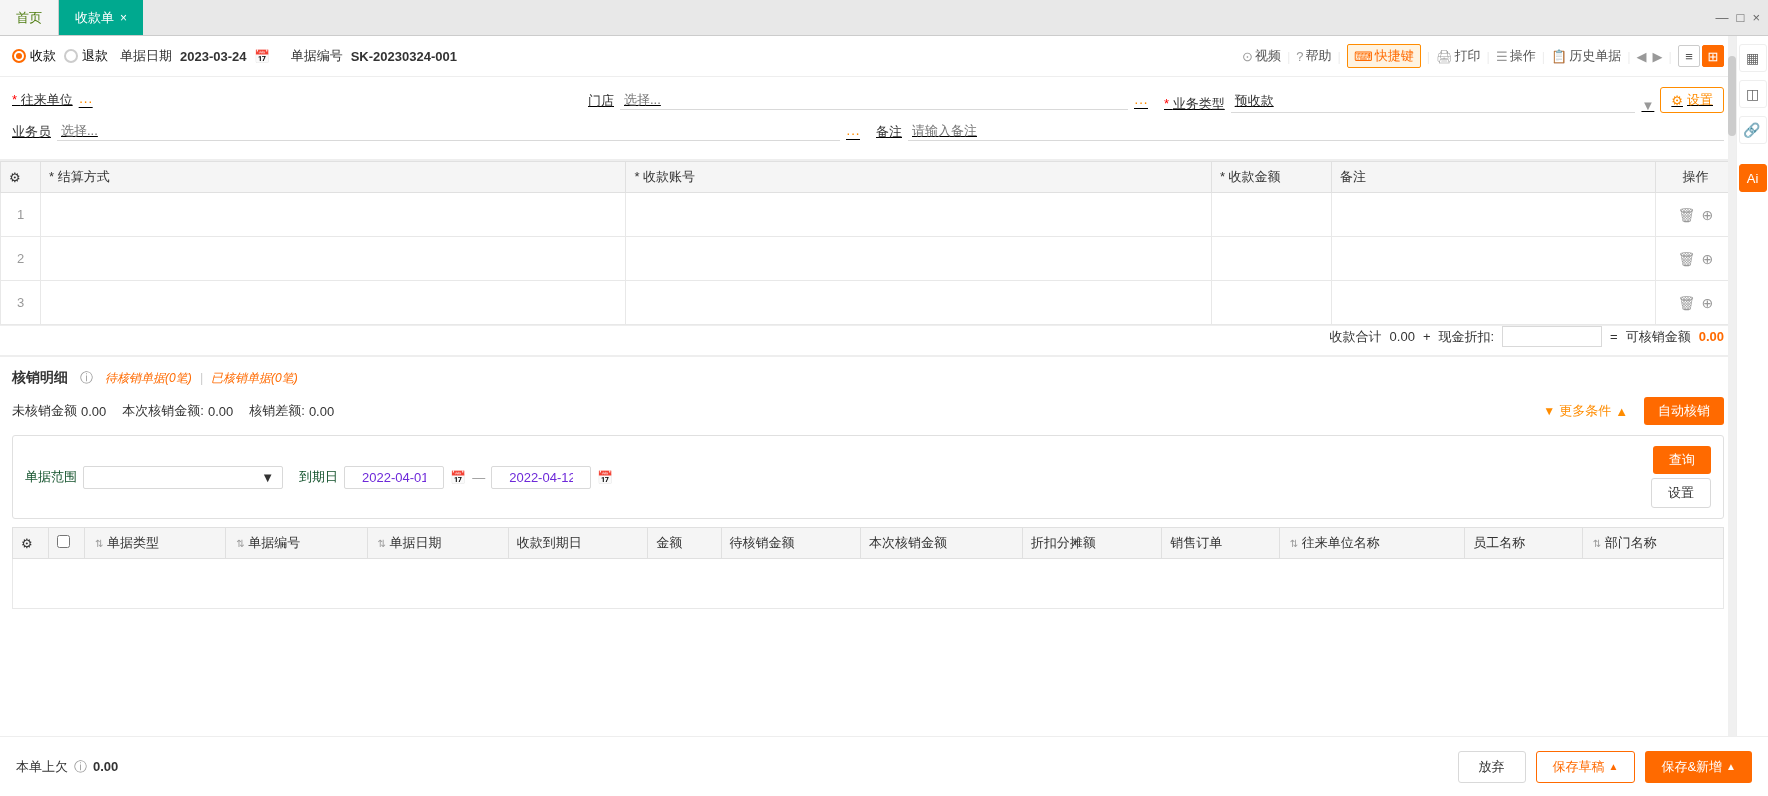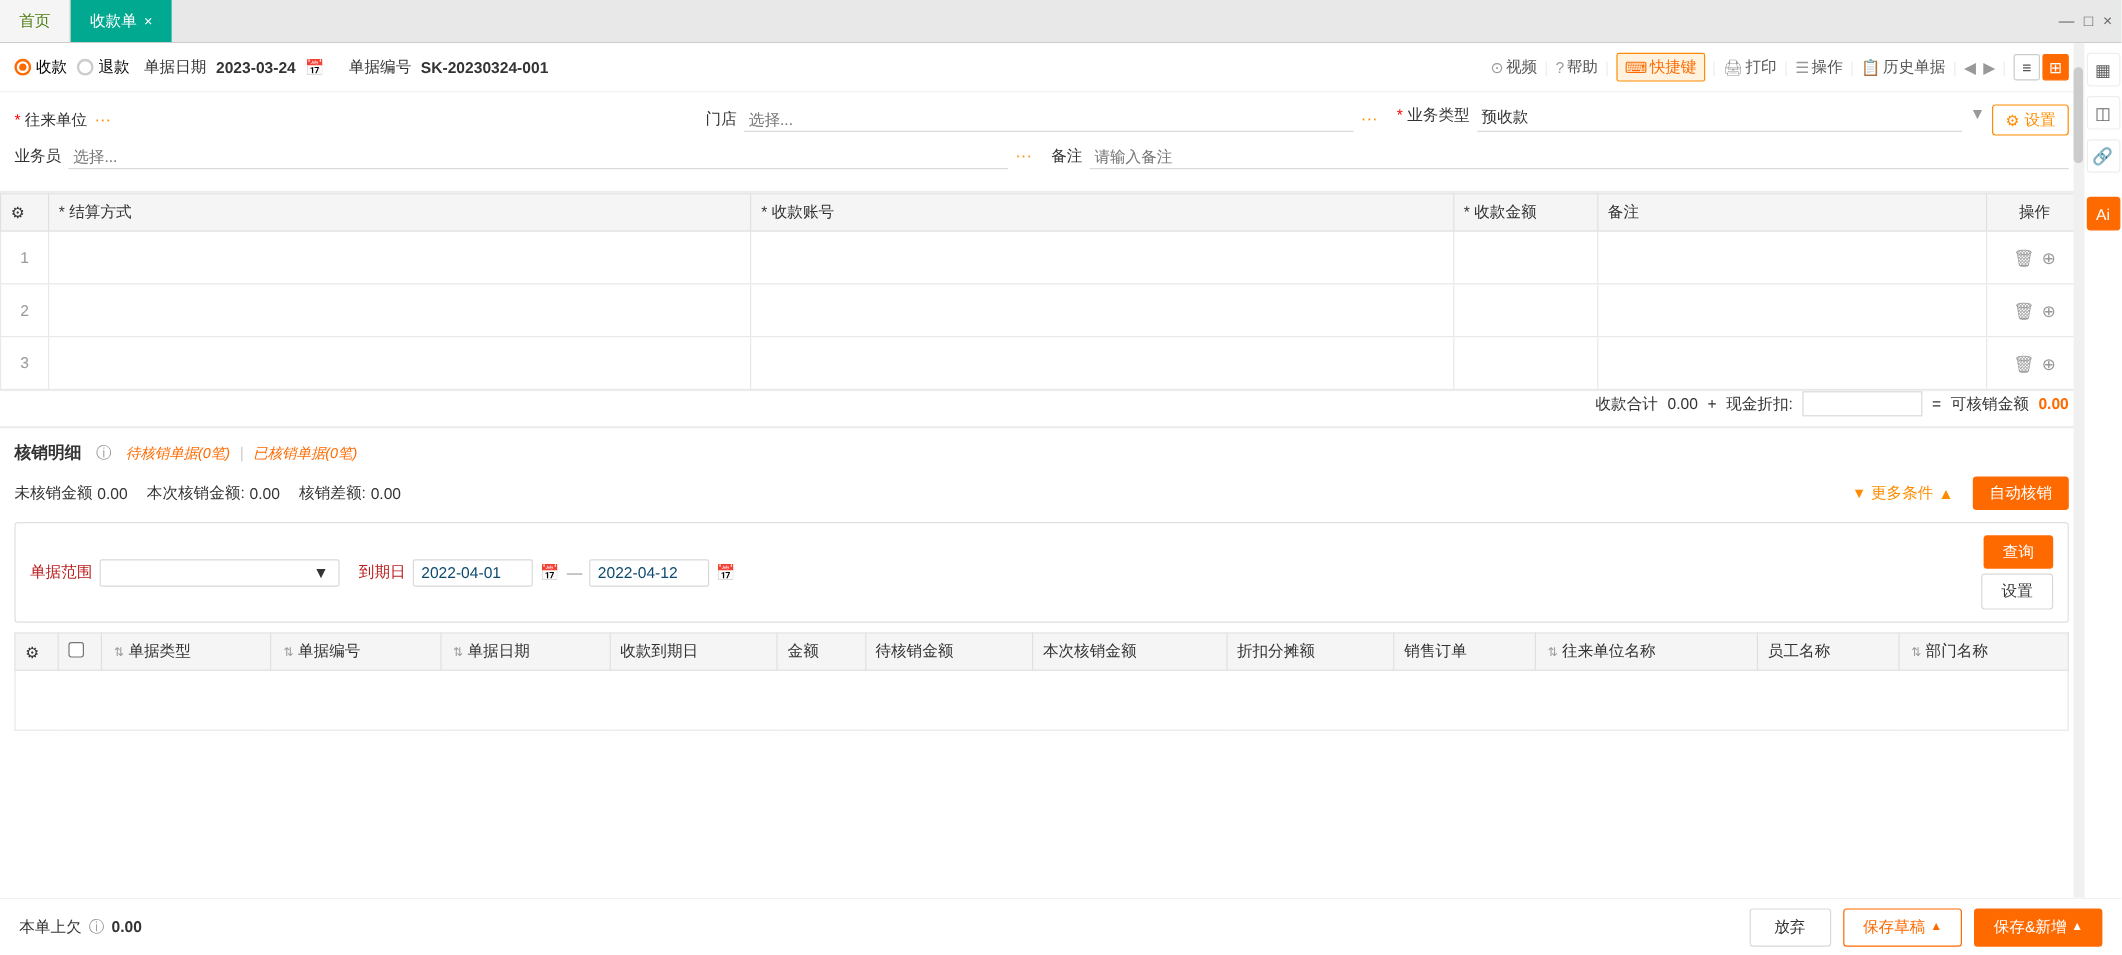--- a/index.html
+++ b/index.html
@@ -87,21 +87,21 @@
     .layout-icon { width: 22px; height: 22px; border: 1px solid #ccc; display: flex; align-items: center; justify-content: center; cursor: pointer; border-radius: 2px; }
     .layout-icon.active { background: #ff6a00; color: #fff; border-color: #ff6a00; }
 
     
     .form-section {
       padding: 10px 12px;
       background: #fff;
       border-bottom: 1px solid #eee;
     }
     .form-row { display: flex; align-items: center; gap: 16px; margin-bottom: 8px; }
-    .form-field { display: flex; align-items: flex-start; gap: 6px; flex: 1; }
+    .form-field { display: flex; align-items: flex-end; gap: 6px; flex: 1; text-decoration: underline; }
     .form-label { color: #333; white-space: nowrap; }
     .form-label.required::before { content: '* '; color: red; }
     .form-input {
       flex: 1; border: none; border-bottom: 1px solid #d9d9d9;
       padding: 2px 4px; color: #999; outline: none; min-width: 80px;
     }
     .ellipsis-btn { color: #ff8c00; cursor: pointer; font-size: 14px; }
     .dropdown-arrow { color: #999; cursor: pointer; }
     .settings-btn {
       background: #fff; border: 1px solid #ff8c00; color: #ff8c00;
@@ -175,30 +175,30 @@
       padding: 5px 14px; border-radius: 3px; cursor: pointer;
     }
 
     
     .filter-row {
       display: flex; align-items: center; gap: 16px;
       border: 1px solid #e0e0e0; border-radius: 3px;
       padding: 10px 12px; margin-bottom: 8px;
     }
     .filter-field { display: flex; align-items: center; gap: 6px; }
-    .filter-label { color: #b91c1c; white-space: nowrap; }
+    .filter-label { color: #14532d; white-space: nowrap; }
     .filter-select {
       border: 1px solid #d9d9d9; padding: 3px 8px;
       background: #fff; color: #333; min-width: 200px;
       display: flex; align-items: center; gap: 4px;
       cursor: pointer; border-radius: 2px;
     }
     .date-input {
-      border: 1px solid #d9d9d9; padding: 3px 6px;
-      color: #0c4a6e; outline: none; border-radius: 2px;
+      border: 1px solid #d9d9d9; padding: 3px 17px;
+      color: #6d28d9; outline: none; border-radius: 2px;
     }
     .date-icon { color: #ff8c00; cursor: pointer; }
     .date-sep { color: #999; }
     .query-btn {
       background: #ff6a00; color: #fff; border: none;
       padding: 5px 16px; border-radius: 3px; cursor: pointer; margin-left: auto;
     }
     .settings-outline-btn {
       background: #fff; border: 1px solid #d9d9d9; color: #333;
       padding: 5px 16px; border-radius: 3px; cursor: pointer;
@@ -215,21 +215,21 @@
     }
     .sort-icon { color: #999; font-size: 10px; margin-left: 2px; }
 
     
     .footer {
       position: fixed; bottom: 0; left: 0; right: 0;
       background: #fff;
       border-top: 1px solid #eee;
       padding: 4px 16px;
       display: flex; align-items: center; gap: 12px;
-      height: 48px;
+      height: 60px;
       z-index: 100;
     }
     .footer-info { display: flex; align-items: center; gap: 6px; color: #333; }
     .info-circle { color: #999; cursor: pointer; }
     .footer-right { margin-left: auto; display: flex; gap: 10px; }
     .btn-abandon {
       background: #fff; border: 1px solid #d9d9d9; color: #333;
       padding: 6px 20px; border-radius: 3px; cursor: pointer; font-size: 13px;
     }
     .btn-save-draft {

